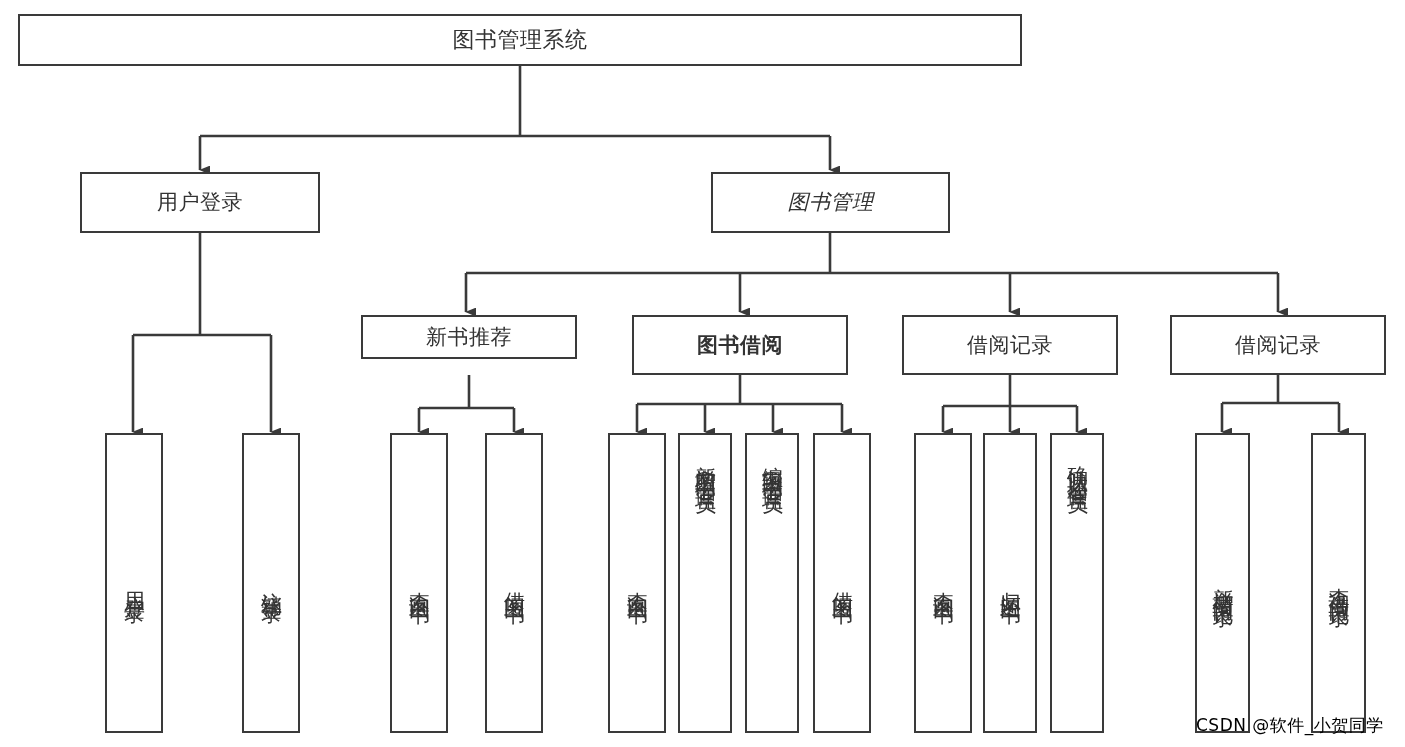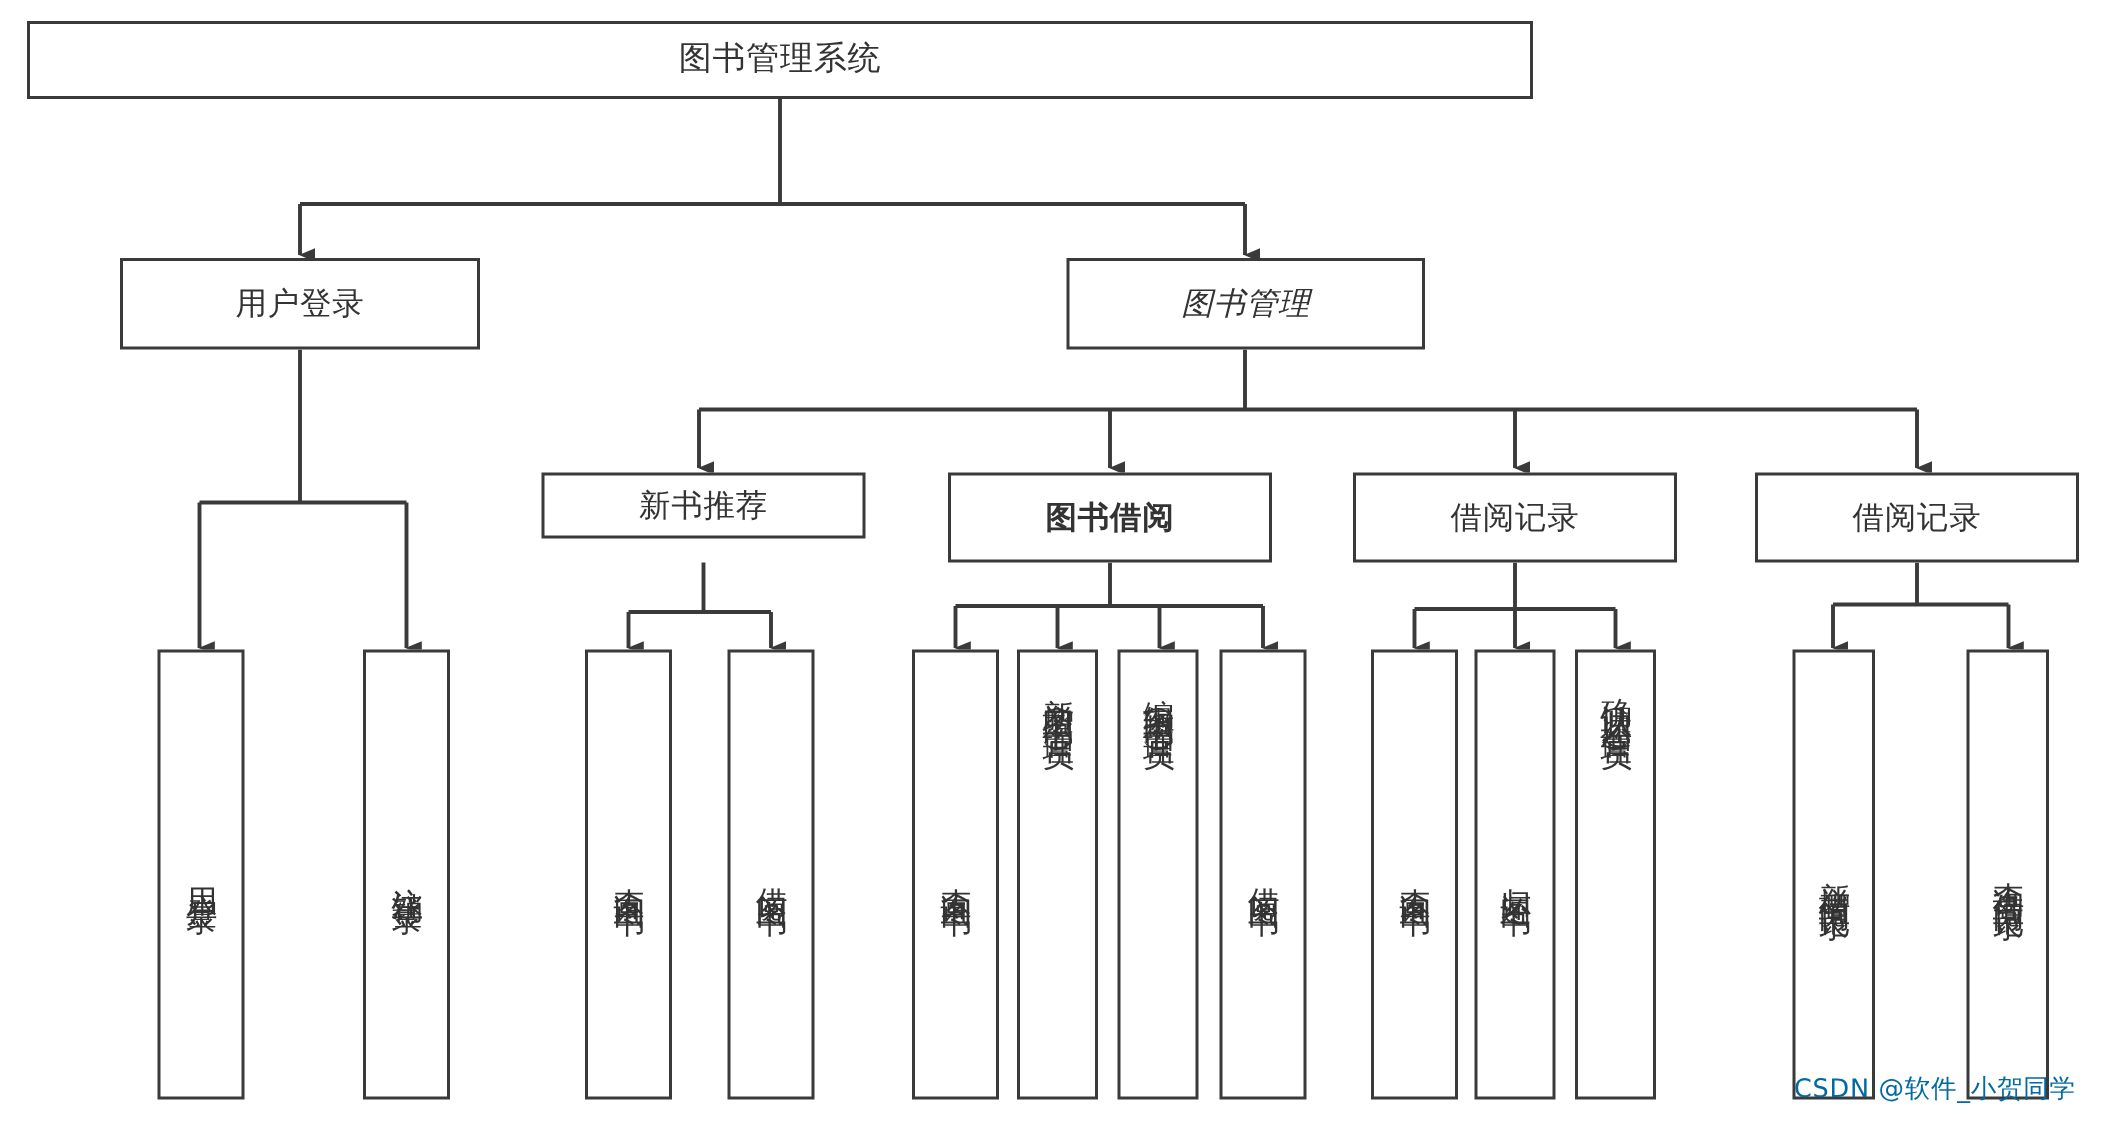--- a/index.html
+++ b/index.html
@@ -72,21 +72,21 @@
   
   .node.vert.centered {
     align-items: center;
     padding-top: 0;
   }
   #watermark {
     position: absolute;
     left: 1196px;
     top: 714px;
     font-size: 17px;
-    color: #0369a1;
+    color: #000000;
     white-space: nowrap;
     letter-spacing: 0.5px;
   }
 </style>
 </head>
 <body>
 
 <div id="diagram-root">
 
   <svg id="edge-layer" viewBox="0 0 1405 747" width="1405" height="747" xmlns="http://www.w3.org/2000/svg">

